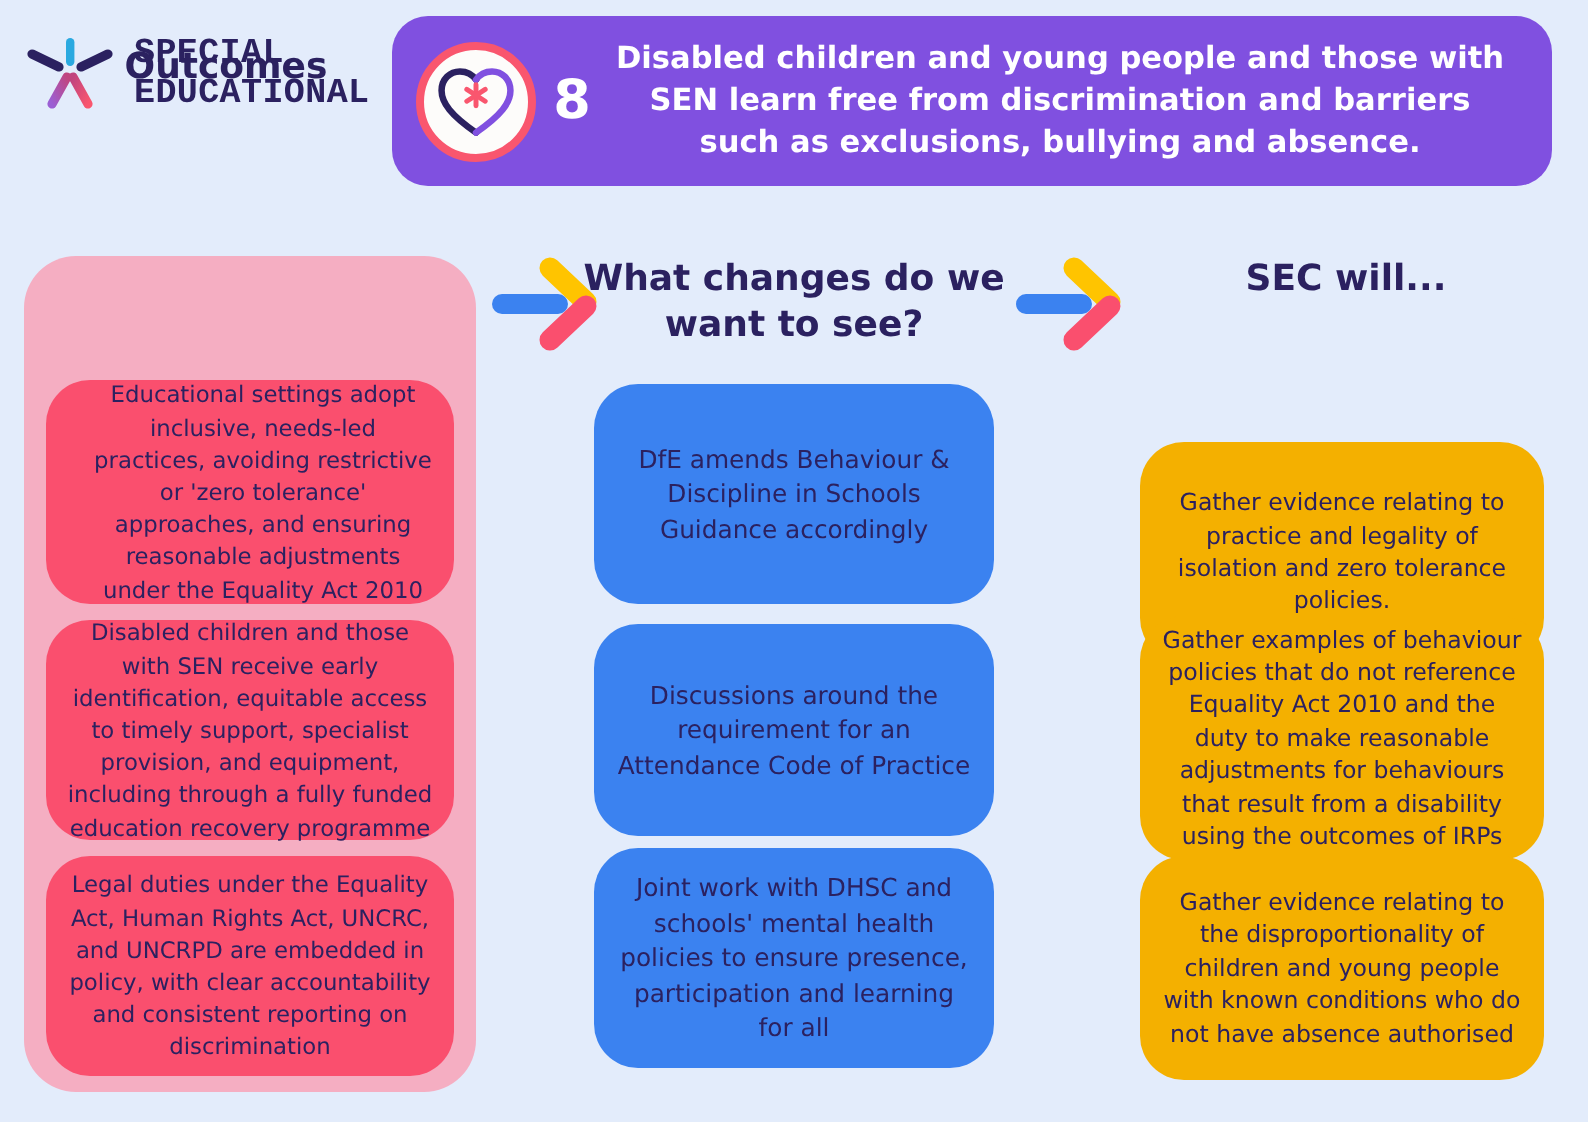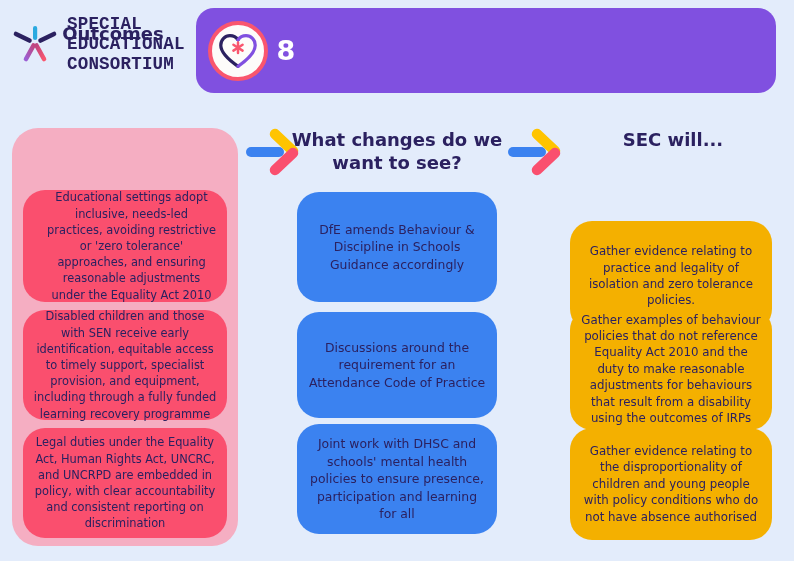--- a/index.html
+++ b/index.html
@@ -188,48 +188,48 @@
         <path d="M42 13 L28.5 19.5" stroke="#2b2160" stroke-width="4.6" stroke-linecap="round" fill="none"></path>
 
         <path d="M14 38 L21.5 24.5" stroke="url(#gradLeft)" stroke-width="4.6" stroke-linecap="round" fill="none"></path>
 
         <path d="M32 38 L24.5 24.5" stroke="url(#gradRight)" stroke-width="4.6" stroke-linecap="round" fill="none"></path>
       </svg>
     </span>
     <span class="logo-text">
       <span>SPECIAL</span><br>
       <span>EDUCATIONAL</span><br>
-      <span>CONSORTIUM</span>
     </span>
   </div>
 
   <div class="banner">
     <span class="banner-badge">
       <svg viewBox="0 0 46 46" width="44" height="44">
 
         <path d="M23 39 C10 30 5 23.5 5 17 C5 11 9.5 7 14.6 7 C18 7 21.2 8.7 23 11.4" fill="none" stroke="#2b2160" stroke-width="3.4" stroke-linecap="round"></path>
         <path d="M23 39 C36 30 41 23.5 41 17 C41 11 36.5 7 31.4 7 C28 7 24.8 8.7 23 11.4" fill="none" stroke="#8050e0" stroke-width="3.4" stroke-linecap="round"></path>
 
         <g stroke="#f9566e" stroke-width="2.6" stroke-linecap="round">
           <line x1="23" y1="14" x2="23" y2="25"></line>
           <line x1="18.2" y1="16.4" x2="27.8" y2="22.6"></line>
           <line x1="27.8" y1="16.4" x2="18.2" y2="22.6"></line>
         </g>
       </svg>
     </span>
     <span class="banner-num">8</span>
+    <span class="banner-text">Disabled children and young people and those with SEN learn free from discrimination and barriers such as exclusions, bullying and absence.</span>
   </div>
 
 </div>
 
 <div class="col-outcomes"></div>
 <div class="col-title outcomes-title">Outcomes</div>
 
 <div class="card card-pink c1">Educational settings adopt inclusive, needs-led practices, avoiding restrictive or 'zero tolerance' approaches, and ensuring reasonable adjustments under the Equality Act 2010</div>
-<div class="card card-pink c2">Disabled children and those with SEN receive early identification, equitable access to timely support, specialist provision, and equipment, including through a fully funded learning recovery programme</div>
+<div class="card card-pink c2">Disabled children and those with SEN receive early identification, equitable access to timely support, specialist provision, and equipment, including through a fully funded education recovery programme</div>
 <div class="card card-pink c3">Legal duties under the Equality Act, Human Rights Act, UNCRC, and UNCRPD are embedded in policy, with clear accountability and consistent reporting on discrimination</div>
 
 <span class="arrow a1">
   <svg viewBox="0 0 58 52" width="58" height="52">
     <line x1="5" y1="26" x2="33" y2="26" stroke="#3b82f0" stroke-width="10" stroke-linecap="round"></line>
     <line x1="29" y1="8" x2="47" y2="25" stroke="#ffc400" stroke-width="10.5" stroke-linecap="round"></line>
     <line x1="47" y1="27" x2="29" y2="44" stroke="#fa4f6e" stroke-width="10.5" stroke-linecap="round"></line>
   </svg>
 </span>
 
@@ -244,13 +244,13 @@
     <line x1="5" y1="26" x2="33" y2="26" stroke="#3b82f0" stroke-width="10" stroke-linecap="round"></line>
     <line x1="29" y1="8" x2="47" y2="25" stroke="#ffc400" stroke-width="10.5" stroke-linecap="round"></line>
     <line x1="47" y1="27" x2="29" y2="44" stroke="#fa4f6e" stroke-width="10.5" stroke-linecap="round"></line>
   </svg>
 </span>
 
 <div class="col-title right-title">SEC will...</div>
 
 <div class="card card-yellow c1">Gather evidence relating to practice and legality of isolation and zero tolerance policies.</div>
 <div class="card card-yellow c2">Gather examples of behaviour policies that do not reference Equality Act 2010 and the duty to make reasonable adjustments for behaviours that result from a disability using the outcomes of IRPs</div>
-<div class="card card-yellow c3">Gather evidence relating to the disproportionality of children and young people with policy conditions who do not have absence authorised</div>
+<div class="card card-yellow c3">Gather evidence relating to the disproportionality of children and young people with known conditions who do not have absence authorised</div>
 
 </body></html>

